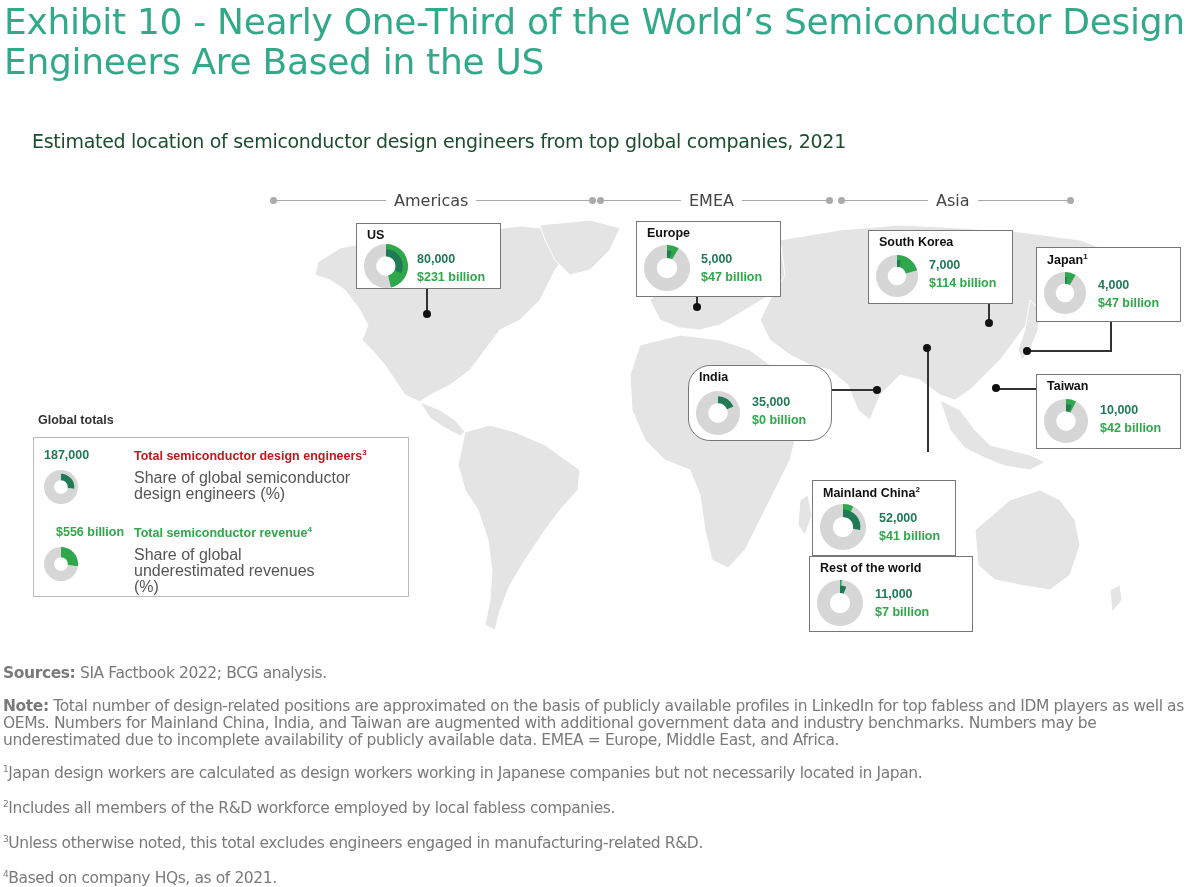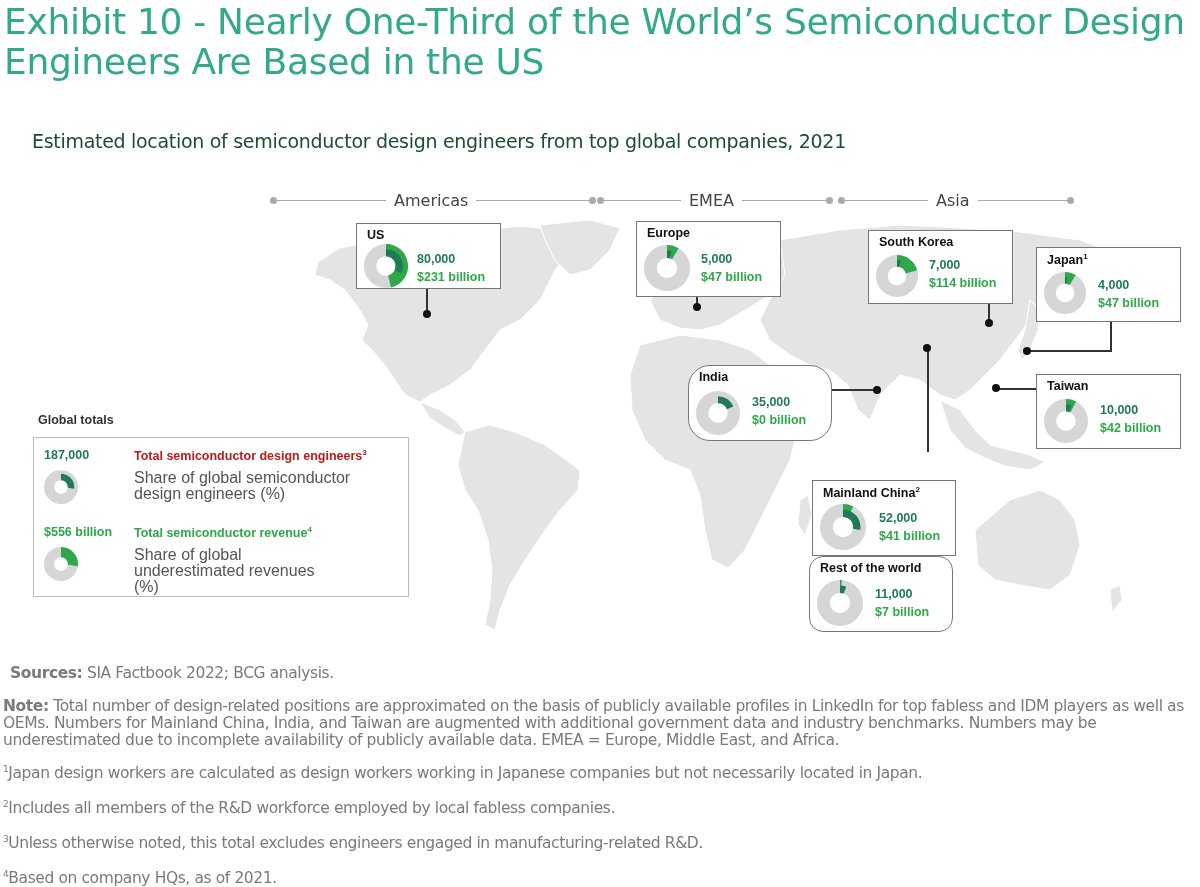--- a/index.html
+++ b/index.html
@@ -21,21 +21,21 @@
   .pin{position:absolute;width:8px;height:8px;border-radius:50%;background:#111;}
   .legend-title{position:absolute;left:38px;top:413px;font-size:12.5px;font-weight:bold;color:#333;}
   .legend{position:absolute;left:33px;top:437px;width:376px;height:160px;border:1.5px solid #bbb;box-sizing:border-box;background:#fff;text-decoration:underline;}
   .legend .num{position:absolute;font-size:12.5px;font-weight:bold;}
   .legend .head{position:absolute;font-size:12.5px;font-weight:bold;}
   .legend .desc{position:absolute;font-size:16px;color:#555;line-height:16px;}
   .legend sup{font-size:8px;}
   .notes{position:absolute;left:3px;top:665px;width:1195px;font-size:15.5px;color:#7a7a7a;font-family:"DejaVu Sans",sans-serif;letter-spacing:-0.4px;}
   .notes p{margin:0;line-height:17px;}
   .notes b{font-weight:bold;color:#7a7a7a;}
-  .notes .src{margin-bottom:16px;margin-left:7px;}
+  .notes .src{margin-bottom:16px;}
   .notes .note{margin-bottom:12px;}
   .notes .fn{margin-bottom:14px;}
   .notes .fn sup{font-size:9px;}
 </style>
 </head>
 <body>
 
 <div class="title">Exhibit 10 - Nearly One-Third of the World’s Semiconductor Design Engineers Are Based in the US</div>
 <div class="subtitle">Estimated location of semiconductor design engineers from top global companies, 2021</div>
 
@@ -178,41 +178,41 @@
   <div class="name"><span>Mainland China</span><sup>2</sup></div>
   <svg class="donut" width="46" height="46" style="left:7px;top:23px;">
       <path d="M23,0 A23,23 0 1 1 22.98554867474434,0.000004540017876308866 L22.99364141688751,12.880001997607867 A10.12,10.12 0 1 0 23,12.88 Z" fill="#d6d6d6"></path>
       <path d="M23,0 A23,23 0 0 1 33.279345726975365,2.4248924322298286 L27.52291211986916,13.946952670181126 A10.12,10.12 0 0 0 23,12.88 Z" fill="#2ea84a"></path>
       <path d="M23,5.52 A17.48,17.48 0 0 1 40.20874352369154,26.0674983839938 L32.962956776874044,24.775920117049044 A10.12,10.12 0 0 0 23,12.88 Z" fill="#1f7a55"></path>
     </svg>
   <div class="eng" style="left:66px;top:30px;">52,000</div>
   <div class="rev" style="left:66px;top:48px;">$41 billion</div>
 </div>
 
-<div class="callout" style="left:809px;top:556px;width:144px;height:76px;border-radius:14px;">
+<div class="callout" style="left:809px;top:556px;width:164px;height:76px;">
   <div class="name"><span>Rest of the world</span></div>
   <svg class="donut" width="46" height="46" style="left:7px;top:23px;">
       <path d="M23,0 A23,23 0 1 1 22.98554867474434,0.000004540017876308866 L22.99364141688751,12.880001997607867 A10.12,10.12 0 1 0 23,12.88 Z" fill="#d6d6d6"></path>
       <path d="M23,0 A23,23 0 0 1 24.81751464822896,0.07192462278019462 L23.799706445220743,12.911646834023287 A10.12,10.12 0 0 0 23,12.88 Z" fill="#2ea84a"></path>
       <path d="M23,5.52 A17.48,17.48 0 0 1 29.314504324951436,6.70038543001186 L26.655765661813987,13.56338103842792 A10.12,10.12 0 0 0 23,12.88 Z" fill="#1f7a55"></path>
     </svg>
   <div class="eng" style="left:65px;top:30px;">11,000</div>
   <div class="rev" style="left:65px;top:48px;">$7 billion</div>
 </div>
 
 <div class="legend-title">Global totals</div>
 <div class="legend">
   <div class="num" style="left:10px;top:10px;color:#1f7a55;">187,000</div>
   <svg class="legend-donut" width="34" height="34" style="position:absolute;left:10px;top:32px;">
       <path d="M17,0 A17,17 0 1 1 16.989318585680596,0.0000033556653882271803 L16.99572743427224,10.200001342266155 A6.800000000000001,6.800000000000001 0 1 0 17,10.2 Z" fill="#d6d6d6"></path>
       <path d="M17,3.74 A13.26,13.26 0 0 1 30.155440939429973,18.661918677062676 L23.74637996893845,17.85226598823727 A6.800000000000001,6.800000000000001 0 0 0 17,10.2 Z" fill="#1f7a55"></path>
     </svg>
   <div class="head" style="left:100px;top:10px;color:#b91c1c;"><span>Total semiconductor design engineers</span><sup>3</sup></div>
   <div class="desc" style="left:100px;top:32px;width:240px;">Share of global semiconductor design engineers (%)</div>
-  <div class="num" style="left:10px;top:87px;color:#2ea84a;">$556 billion</div>
+  <div class="num" style="left:22px;top:87px;color:#2ea84a;">$556 billion</div>
   <svg class="legend-donut" width="34" height="34" style="position:absolute;left:10px;top:109px;">
       <path d="M17,0 A17,17 0 1 1 16.989318585680596,0.0000033556653882271803 L16.99572743427224,10.200001342266155 A6.800000000000001,6.800000000000001 0 1 0 17,10.2 Z" fill="#d6d6d6"></path>
       <path d="M17,0 A17,17 0 0 1 33.86594992234612,19.130664970593173 L23.74637996893845,17.85226598823727 A6.800000000000001,6.800000000000001 0 0 0 17,10.2 Z" fill="#2ea84a"></path>
     </svg>
   <div class="head" style="left:100px;top:87px;color:#2ea84a;"><span>Total semiconductor revenue</span><sup>4</sup></div>
   <div class="desc" style="left:100px;top:109px;width:200px;">Share of global underestimated revenues (%)</div>
 </div>
 
 <div class="notes">
   <p class="src"><b>Sources:</b><span> SIA Factbook 2022; BCG analysis.</span></p>

